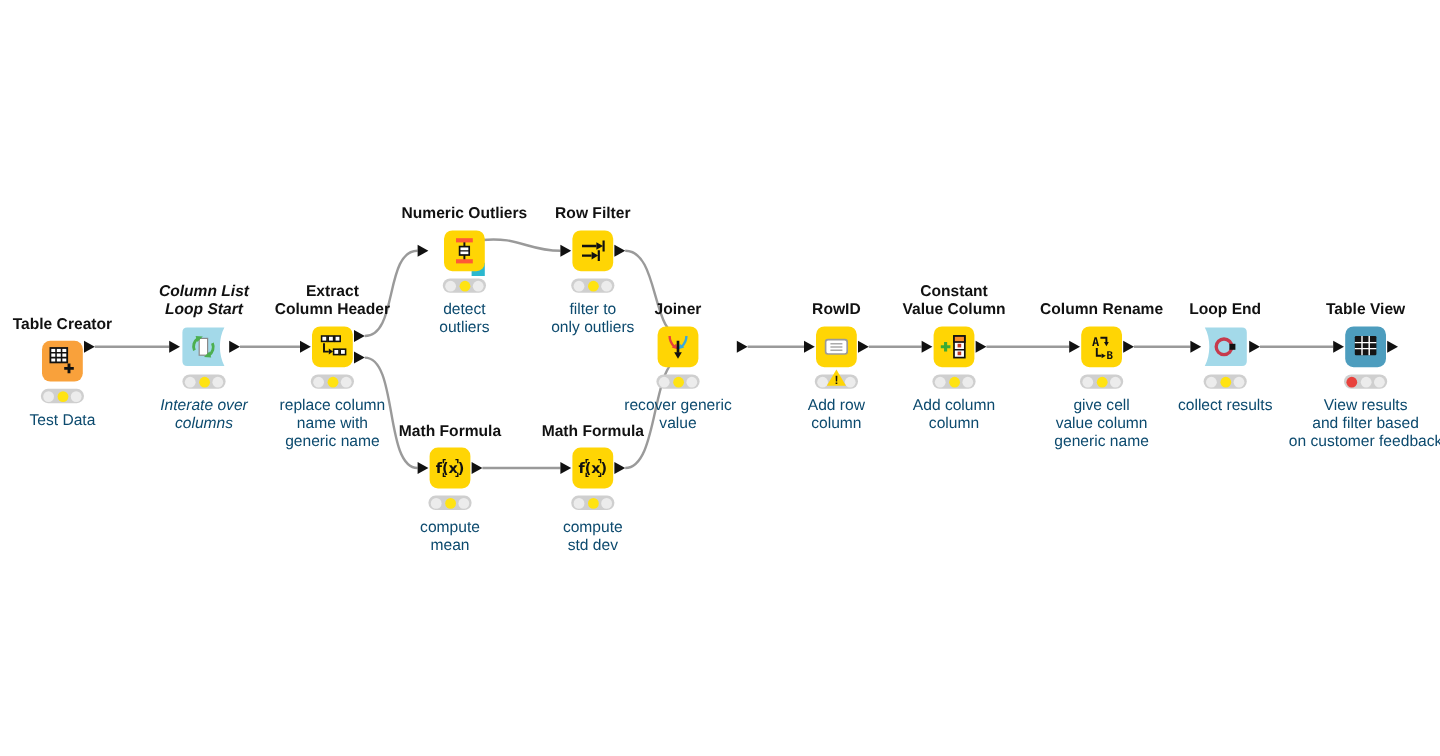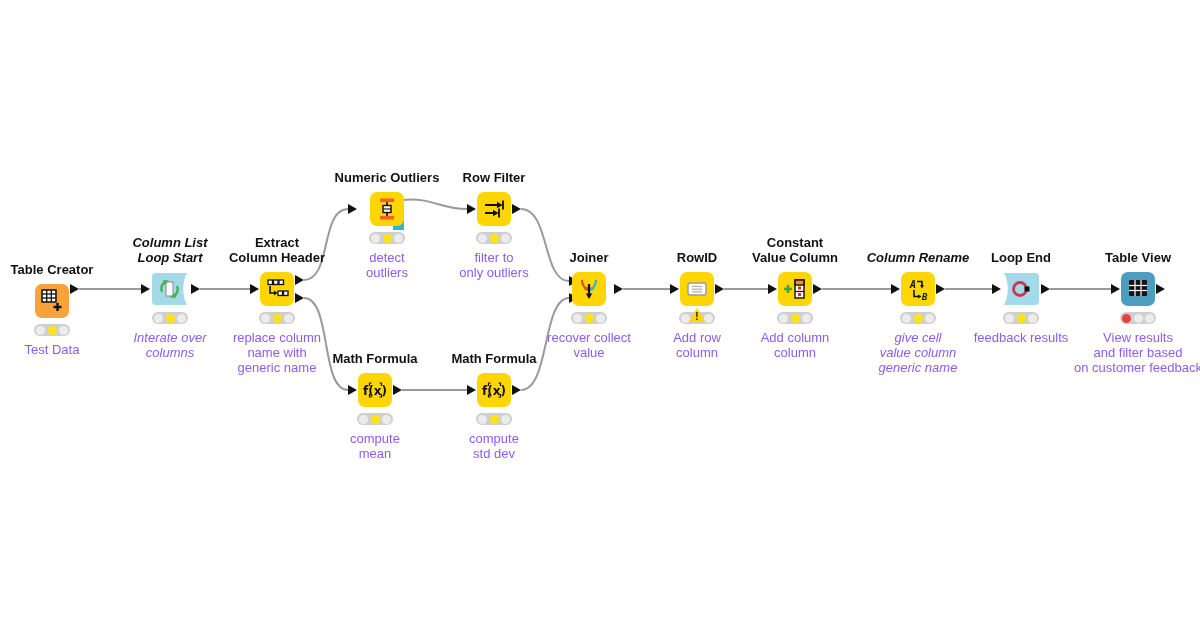--- a/index.html
+++ b/index.html
@@ -26,21 +26,21 @@
     display:flex;align-items:center;justify-content:center;gap:2.5px;
   }
   .traffic .c{width:9px;height:9px;border-radius:50%;background:#ececec;}
   .traffic.tl-yellow .c2{background:#ffe312;}
   .traffic.tl-red .c1{background:#e8413c;}
   .traffic .warn{display:none;position:absolute;left:50%;top:-5px;transform:translateX(-50%);}
   .traffic.tl-warning .c2{visibility:hidden;}
   .traffic.tl-warning .warn{display:block;}
   .label{
     position:absolute;top:calc(100% + 24px);left:50%;transform:translateX(-50%);
-    width:210px;text-align:center;font-size:13px;line-height:15px;color:#8b5cf6;
+    width:210px;text-align:center;font-size:13px;line-height:15px;color:#0c4a6e;
     white-space:pre-line;
   }
 </style>
 </head>
 <body>
 
 <svg id="wires" width="1200" height="630" viewBox="0 0 1200 630">
   <g stroke="#9a9a9a" stroke-width="2" fill="none">
     <path d="M79,289 L141,289"></path>
     <path d="M200,289 L250,289"></path>
@@ -235,39 +235,39 @@
   <div class="traffic tl-yellow">
     <span class="c c1"></span>
       <span class="c c2"></span>
       <span class="c c3"></span>
 
   </div>
   <div class="label">compute
 std dev</div>
 </div>
 
-<div class="node" style="left:572px;top:272px;">
+<div class="node" style="left:548px;top:272px;">
   <div class="title">Joiner</div>
   <div class="icon" style="background:#FFD504">
     <svg width="34" height="34" viewBox="0 0 34 34">
       <path d="M10,8 C10,13 12,15 14,17" stroke="#E8413C" stroke-width="2" fill="none"></path>
       <polygon points="11.8,17.5 16.5,19 15.5,14.5" fill="#E8413C"></polygon>
       <path d="M24,8 C24,13 22,15 20,17" stroke="#39A9DB" stroke-width="2" fill="none"></path>
       <polygon points="22.2,17.5 17.5,19 18.5,14.5" fill="#39A9DB"></polygon>
       <line x1="17" y1="12" x2="17" y2="22" stroke="#111" stroke-width="2.2"></line>
       <polygon points="13.8,21.5 20.2,21.5 17,27" fill="#111"></polygon>
     </svg>
   </div>
   <div class="traffic tl-yellow">
     <span class="c c1"></span>
       <span class="c c2"></span>
       <span class="c c3"></span>
 
   </div>
-  <div class="label">recover collect
+  <div class="label">recover generic
 value</div>
 </div>
 
 <div class="node" style="left:680px;top:272px;">
   <div class="title">RowID</div>
   <div class="icon" style="background:#FFD504">
     <svg width="34" height="34" viewBox="0 0 34 34">
       <rect x="8" y="11" width="18" height="12" rx="2" fill="#fff" stroke="#9a9a9a" stroke-width="1.4"></rect>
       <line x1="12" y1="14.5" x2="22" y2="14.5" stroke="#aaa" stroke-width="1.2"></line>
       <line x1="12" y1="17.2" x2="22" y2="17.2" stroke="#aaa" stroke-width="1.2"></line>
@@ -304,21 +304,21 @@
   <div class="traffic tl-yellow">
     <span class="c c1"></span>
       <span class="c c2"></span>
       <span class="c c3"></span>
 
   </div>
   <div class="label">Add column
 column</div>
 </div>
 
-<div class="node" style="left:901px;top:272px;font-style:italic;">
+<div class="node" style="left:901px;top:272px;">
   <div class="title">Column Rename</div>
   <div class="icon" style="background:#FFD504">
     <svg width="34" height="34" viewBox="0 0 34 34">
       <text x="9" y="16" font-size="10" font-weight="bold" fill="#111" font-family="DejaVu Sans Mono, monospace">A</text>
       <path d="M16,9.5 H21 V13" stroke="#111" stroke-width="1.6" fill="none"></path>
       <polygon points="19,13 23,13 21,16.5" fill="#111"></polygon>
       <path d="M13,18 V24.5 H17" stroke="#111" stroke-width="1.6" fill="none"></path>
       <polygon points="17,22.5 17,26.5 20.5,24.5" fill="#111"></polygon>
       <text x="21" y="27.5" font-size="9" font-weight="bold" fill="#111" font-family="DejaVu Sans Mono, monospace">B</text>
     </svg>
@@ -342,21 +342,21 @@
       <circle cx="18" cy="17" r="6.5" stroke="#C63A4C" stroke-width="2.8" fill="none"></circle>
       <rect x="22.5" y="14.5" width="5" height="5" fill="#111"></rect>
     </svg>
   </div>
   <div class="traffic tl-yellow">
     <span class="c c1"></span>
       <span class="c c2"></span>
       <span class="c c3"></span>
 
   </div>
-  <div class="label">feedback results</div>
+  <div class="label">collect results</div>
 </div>
 
 <div class="node" style="left:1121px;top:272px;">
   <div class="title">Table View</div>
   <div class="icon" style="background:#4D9DBE">
     <svg width="34" height="34" viewBox="0 0 34 34">
       <rect x="8" y="8" width="18" height="16" rx="1" fill="#151515"></rect>
       <line x1="14" y1="8" x2="14" y2="24" stroke="#fff" stroke-width="1.2"></line>
       <line x1="20" y1="8" x2="20" y2="24" stroke="#fff" stroke-width="1.2"></line>
       <line x1="8" y1="13.5" x2="26" y2="13.5" stroke="#fff" stroke-width="1.2"></line>

